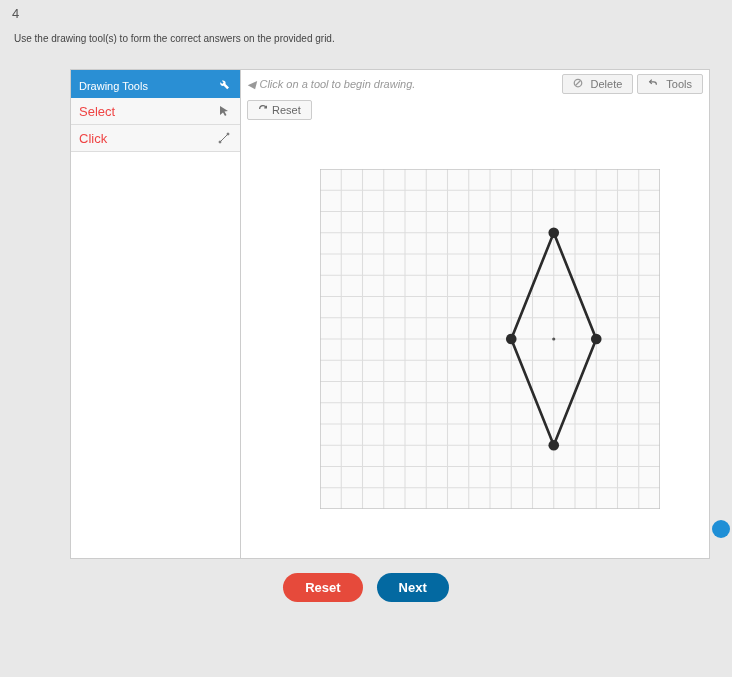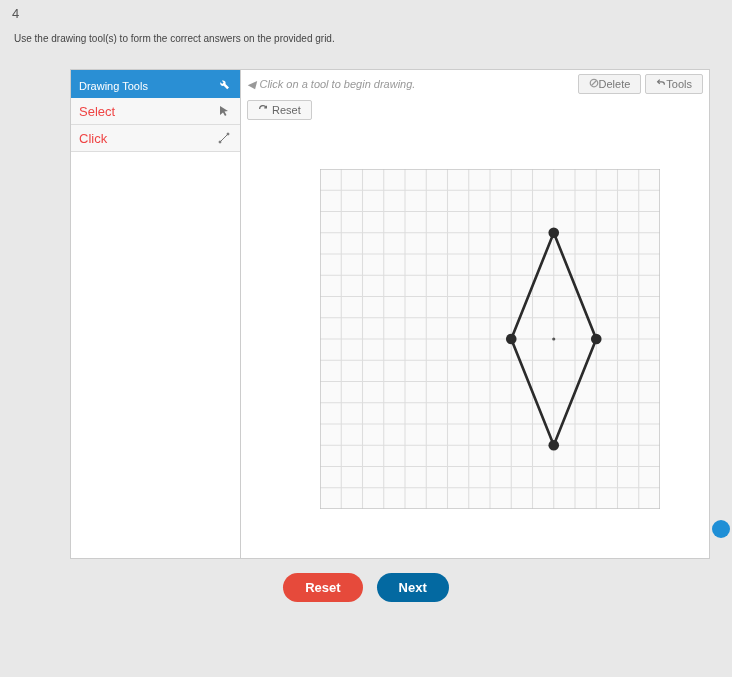--- a/index.html
+++ b/index.html
@@ -85,21 +85,21 @@
       font-size: 11px;
     }
     .tb-btn {
       background: #f3f3f3;
       border: 1px solid #ccc;
       padding: 3px 10px;
       font-size: 11px;
       color: #777;
       display: flex;
       align-items: center;
-      gap: 0;
+      gap: 8px;
       cursor: pointer;
       border-radius: 2px;
     }
     .reset-small {
       display: inline-flex;
       align-items: center;
       gap: 4px;
       background: #f7f7f7;
       border: 1px solid #ccc;
       padding: 3px 10px;

